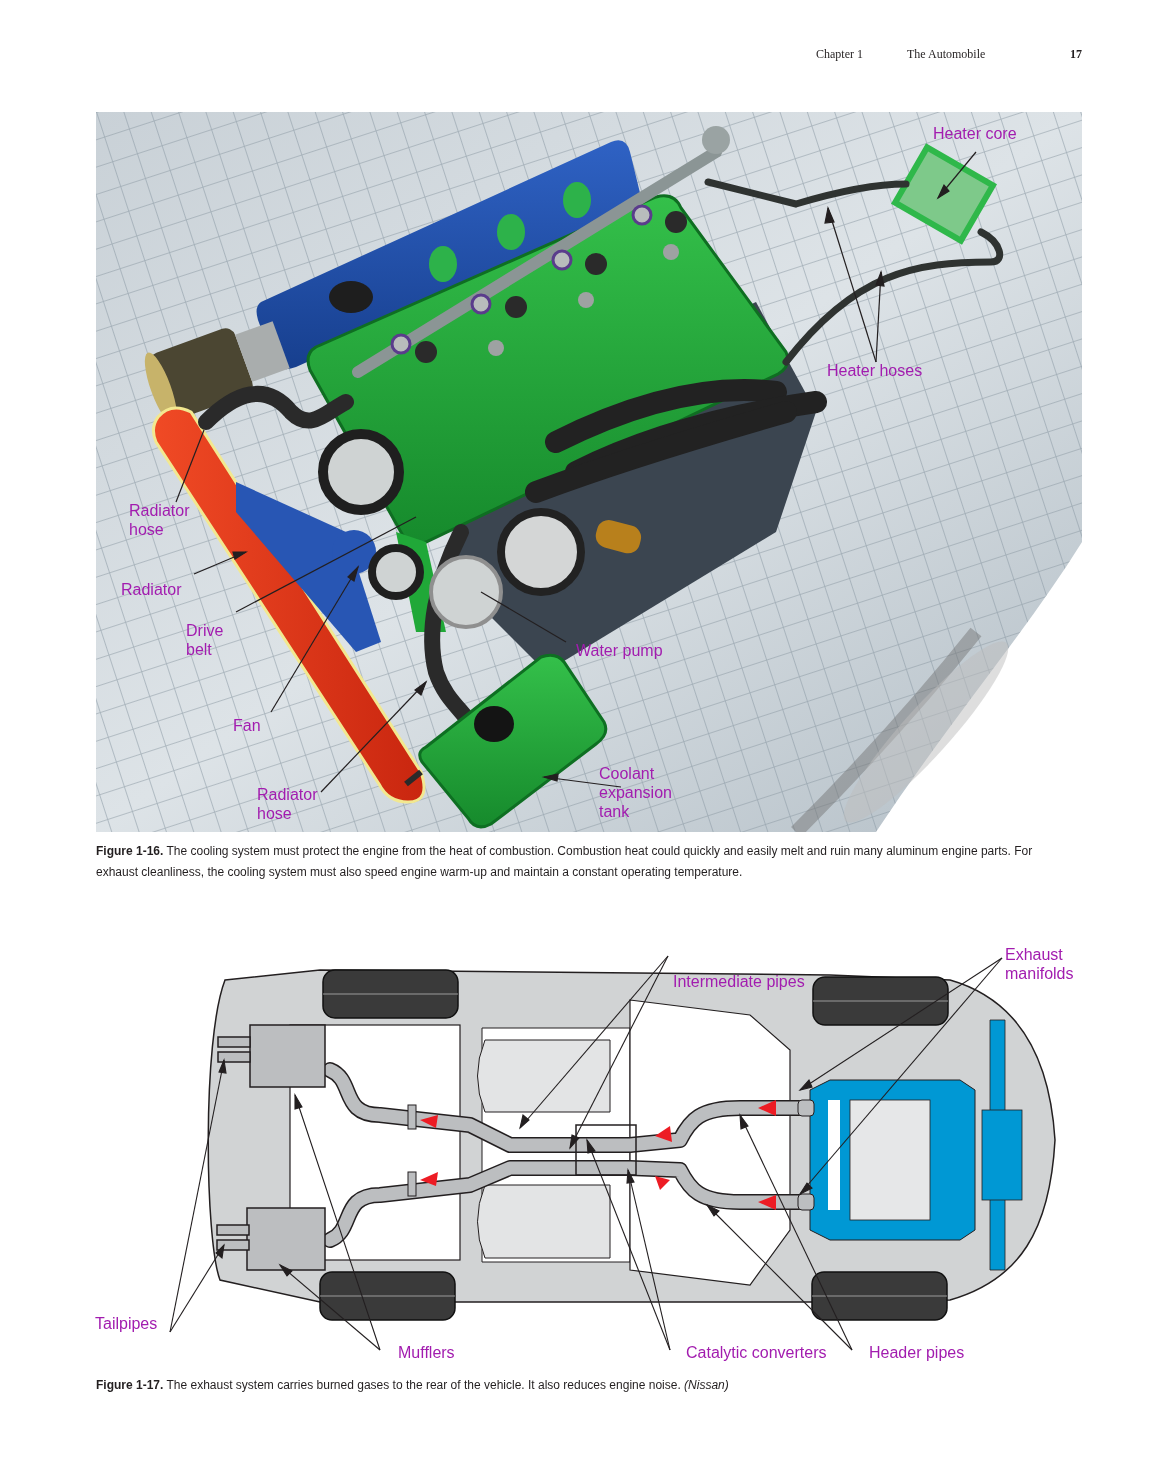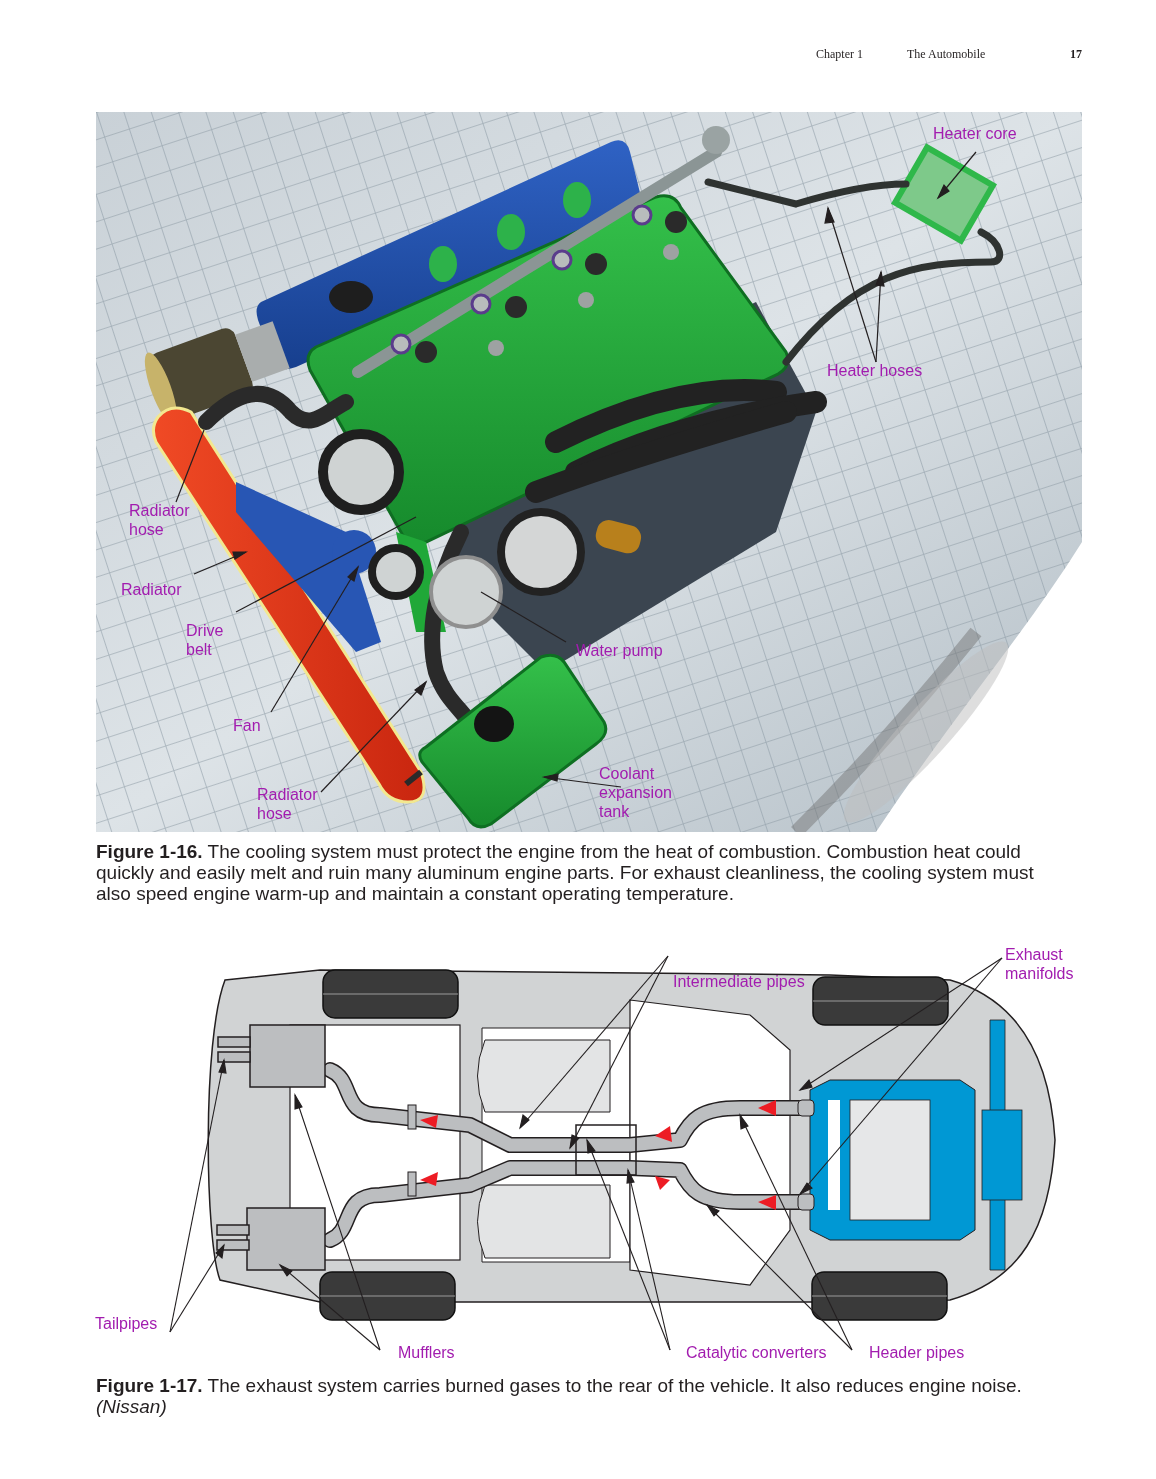--- a/index.html
+++ b/index.html
@@ -6,21 +6,21 @@
   body { width:1156px; height:1479px; position:relative; overflow:hidden; font-family:"Liberation Sans", sans-serif; color:#231f20; }
   .running-head { position:absolute; top:45px; left:780px; width:302px; height:24px; font-family:"Liberation Serif", serif; font-size:12px; color:#231f20; }
   .running-head .chapter { position:absolute; left:36px; top:2px; }
   .running-head .title { position:absolute; left:127px; top:2px;text-align:center; }
   .running-head .page-num { position:absolute; right:0; top:2px; font-weight:bold; }
 
   .fig16 { position:absolute; left:96px; top:112px; width:986px; height:720px; overflow:hidden; }
   .fig16 svg { position:absolute; left:0; top:0; }
   .label { position:absolute; font-size:16px; line-height:19px; color:#a21caf; white-space:pre-line; }
 
-  .caption { position:absolute; left:96px; font-size:19px; line-height:21px; color:#231f20; width:975px; }
+  .caption { position:absolute; left:96px; font-size:12px; line-height:21px; color:#231f20; width:975px; }
   .caption .fig-num { font-weight:bold; }
   .caption .credit { font-style:italic; }
 
   .fig17 { position:absolute; left:90px; top:940px; width:1000px; height:425px; }
   .fig17 svg { position:absolute; left:0; top:0; }
 </style>
 </head>
 <body>
 
 <div class="running-head">

